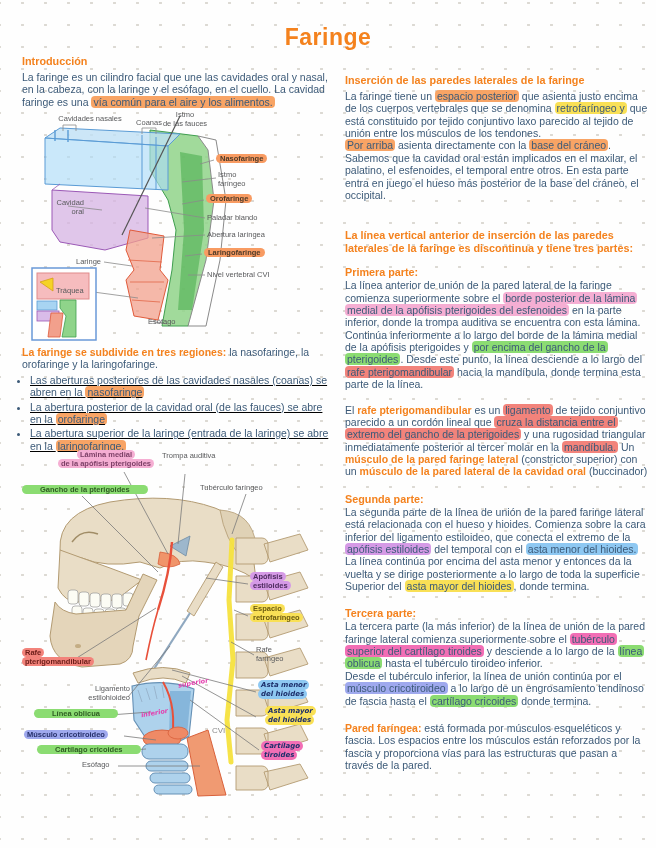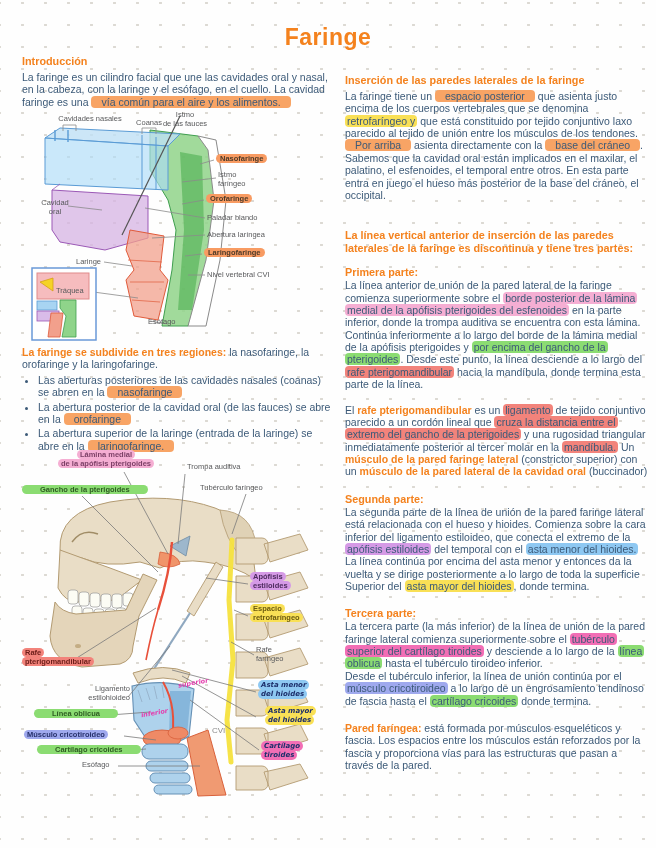--- a/index.html
+++ b/index.html
@@ -7,27 +7,27 @@
     background-image:radial-gradient(circle,#dcd9d3 1.1px,transparent 1.4px);
     background-size:23px 22px;background-position:11px 14px;
     font-family:"Liberation Sans",sans-serif;overflow:hidden;}
   .title{position:absolute;top:24px;left:0;width:100%;text-align:center;
     font-size:23px;font-weight:700;color:#f4821e;letter-spacing:.5px;}
   .sec-h{color:#f4821e;font-weight:700;font-size:10.8px;line-height:1.2;}
   .sec-p{font-size:10.5px;color:#3c5a78;line-height:1.18;white-space:pre-line;}
   #intro{position:absolute;left:22px;top:55px;width:306px;}
   #intro .sec-p{margin-top:3px;}
   #subdiv{position:absolute;left:22px;top:346px;width:310px;}
-  ul.bullets{margin:3px 0 0 16px;padding:0;}
+  ul.bullets{margin:3px 0 0 8px;padding:0;text-decoration:underline;}
   ul.bullets li{font-size:10.5px;color:#3c5a78;line-height:1.18;margin-bottom:2px;}
   #right-col{position:absolute;left:345px;top:61px;width:303px;}
   
   .seg-p{}
   .seg-bo{color:#f4821e;font-weight:700;}
-  .seg-ho{background:#f8a465;border-radius:4px;padding:0 10px;-webkit-box-decoration-break:clone;box-decoration-break:clone;}
+  .seg-ho{background:#f8a465;border-radius:4px;padding:0 2px;-webkit-box-decoration-break:clone;box-decoration-break:clone;}
   .seg-hy{background:#f9e056;border-radius:4px;padding:0 2px;box-decoration-break:clone;}
   .seg-hp{background:#f5aed3;border-radius:4px;padding:0 2px;box-decoration-break:clone;}
   .seg-hs{background:#f2837b;border-radius:4px;padding:0 2px;box-decoration-break:clone;}
   .seg-hg{background:#8bdc72;border-radius:4px;padding:0 2px;box-decoration-break:clone;}
   .seg-hb{background:#8ec8f2;border-radius:4px;padding:0 2px;box-decoration-break:clone;}
   .seg-hv{background:#d59ae6;border-radius:4px;padding:0 2px;box-decoration-break:clone;}
   .seg-hm{background:#f26eb5;border-radius:4px;padding:0 2px;box-decoration-break:clone;}
   .seg-hl{background:#9fa9ee;border-radius:4px;padding:0 2px;box-decoration-break:clone;}
   
   .diagram{position:absolute;}
@@ -116,21 +116,21 @@
         <div class="lbl" style="left: 124px; top: 1px; width: 62px; text-align: center;"><span class="plain">Istmo
 de las fauces</span></div>
         <div class="lbl" style="left: 186px; top: 45px;"><span class="pill">Nasofaringe</span></div>
         <div class="lbl" style="left: 188px; top: 61px; width: 50px;"><span class="plain">Istmo
 faríngeo</span></div>
         <div class="lbl" style="left: 176px; top: 85px;"><span class="pill">Orofaringe</span></div>
         <div class="lbl" style="left: 177px; top: 104px;"><span class="plain">Paladar blando</span></div>
         <div class="lbl" style="left: 177px; top: 121px;"><span class="plain">Abertura laríngea</span></div>
         <div class="lbl" style="left: 174px; top: 139px;"><span class="pill">Laringofaringe</span></div>
         <div class="lbl" style="left: 177px; top: 161px;"><span class="plain">Nivel vertebral CVI</span></div>
-        <div class="lbl" style="left: 6px; top: 89px; width: 38px; text-align: center;"><span class="plain">Cavidad
+        <div class="lbl" style="left: 16px; top: 89px; width: 38px; text-align: right;"><span class="plain">Cavidad
 oral</span></div>
         <div class="lbl" style="left: 46px; top: 148px;"><span class="plain">Laringe</span></div>
         <div class="lbl" style="left: 26px; top: 177px;"><span class="plain">Tráquea</span></div>
         <div class="lbl" style="left: 118px; top: 208px;"><span class="plain">Esófago</span></div>
       </div>
   </div>
 
   <div id="subdiv">
     <div class="sec-p"><span class="seg-bo">La faringe se subdivide en tres regiones:</span><span class="seg-p"> la nasofaringe, la orofaringe y la laringofaringe.</span></div>
     <ul class="bullets">
@@ -228,21 +228,21 @@
         <line x1="108" y1="247" x2="150" y2="196"></line>
         <line x1="90" y1="265" x2="130" y2="262"></line>
         <line x1="104" y1="286" x2="136" y2="290"></line>
         <line x1="94" y1="301" x2="126" y2="299"></line>
         <line x1="98" y1="316" x2="180" y2="316"></line>
       </g>
     </svg>
     <div id="d2-labels">
         <div class="lbl" style="left: 28px; top: 1px; width: 116px; text-align: center;"><span class="hp">Lámina medial
 de la apófisis pterigoides</span></div>
-        <div class="lbl" style="left: 142px; top: 13px; margin-left: 25px;"><span class="plain">Trompa auditiva</span></div>
+        <div class="lbl" style="left: 142px; top: 2px;"><span class="plain">Trompa auditiva</span></div>
         <div class="lbl" style="left: 180px; top: 34px;"><span class="plain">Tubérculo faríngeo</span></div>
         <div class="lbl" style="left: 2px; top: 36px;"><span class="hg">Gancho de la pterigoides</span></div>
         <div class="lbl" style="left: 230px; top: 123px; width: 70px;"><span class="hv">Apófisis
 estiloides</span></div>
         <div class="lbl" style="left: 230px; top: 155px; width: 78px;"><span class="hy">Espacio
 retrofaríngeo</span></div>
         <div class="lbl" style="left: 236px; top: 196px; width: 56px;"><span class="plain">Rafe
 faríngeo</span></div>
         <div class="lbl" style="left: 238px; top: 231px; width: 64px;"><span class="hand bgb">Asta menor
 del hioides</span></div>

